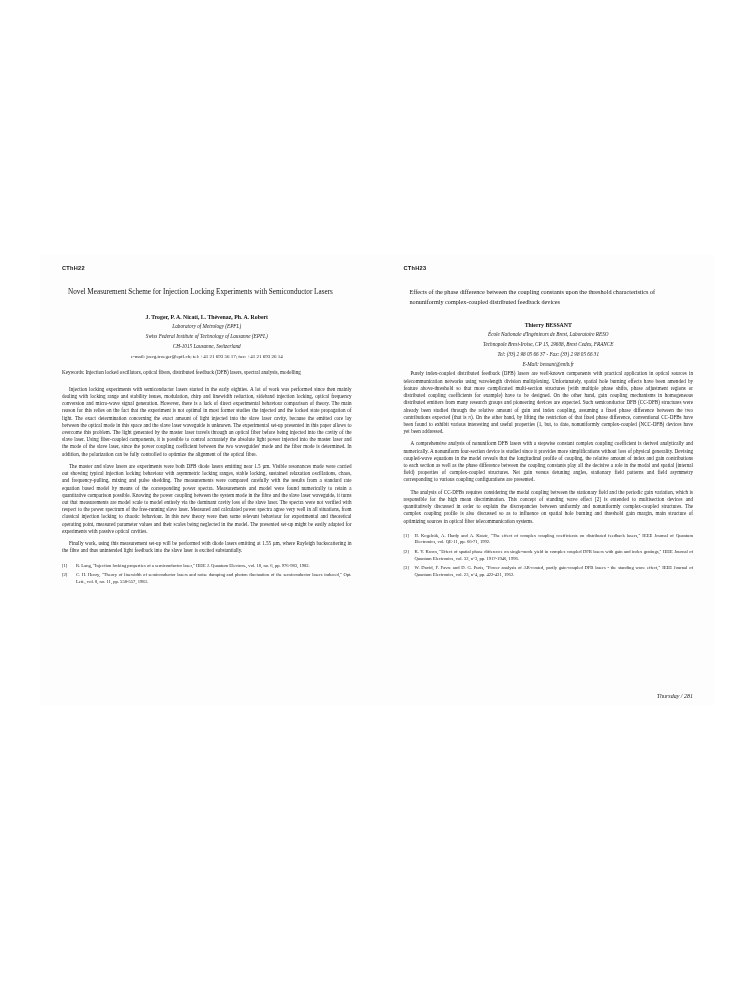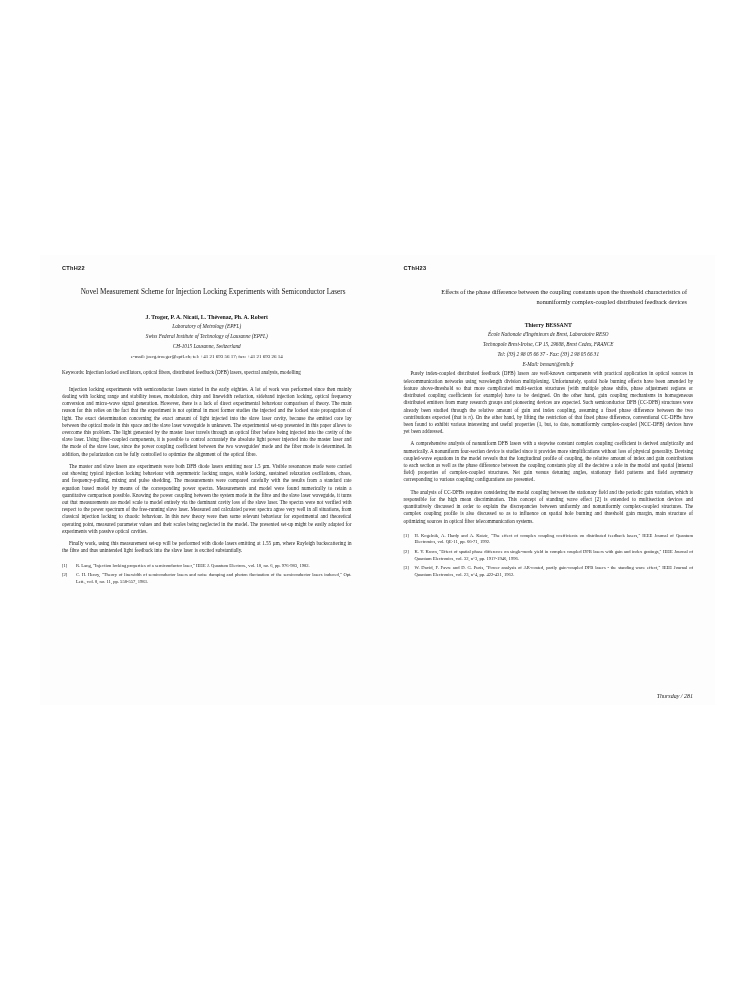--- a/index.html
+++ b/index.html
@@ -43,21 +43,21 @@
   .session-code {
     font-family: "Liberation Sans", sans-serif;
     font-size: 5.6px;
     font-weight: bold;
     letter-spacing: 0.3px;
     color: #111;
     margin-bottom: 16px;
   }
   .title {
     font-size: 7.2px;
-    text-align: right;
+    text-align: left;
     line-height: 1.55;
     margin: 0 6px 16px 6px;
     color: #151515;
   }
   .title.small {
     font-size: 6.2px;
     font-weight: normal;
   }
   .authors {
     font-size: 5.8px;

